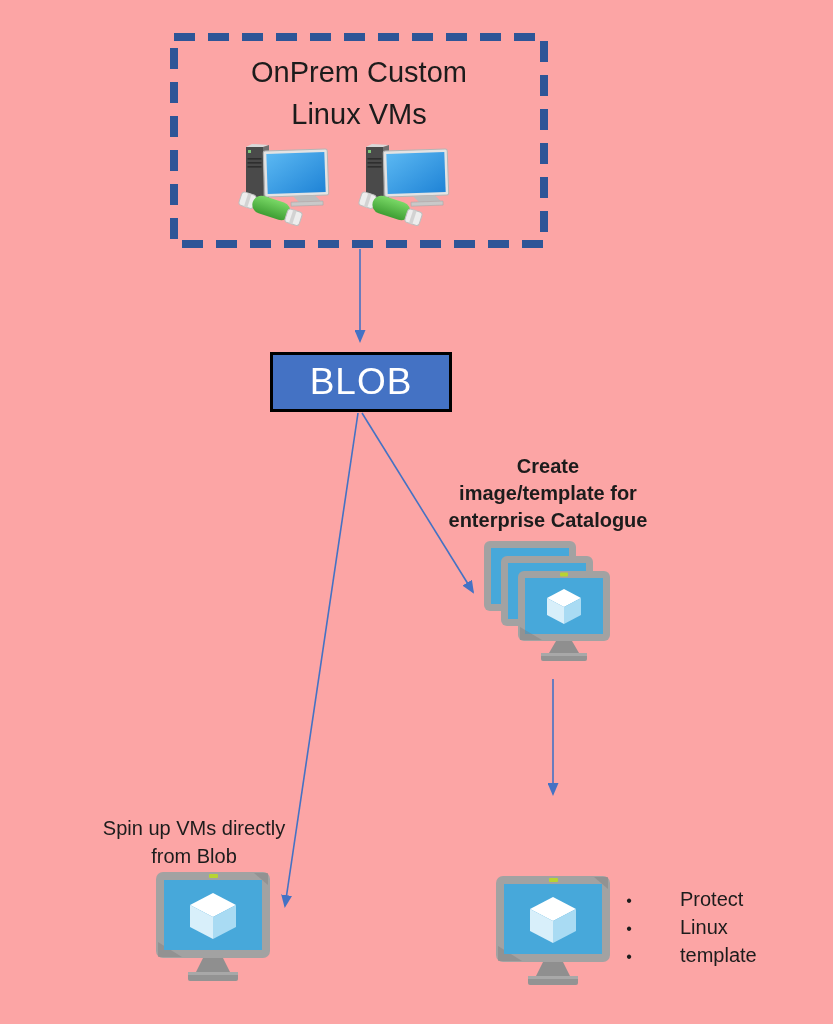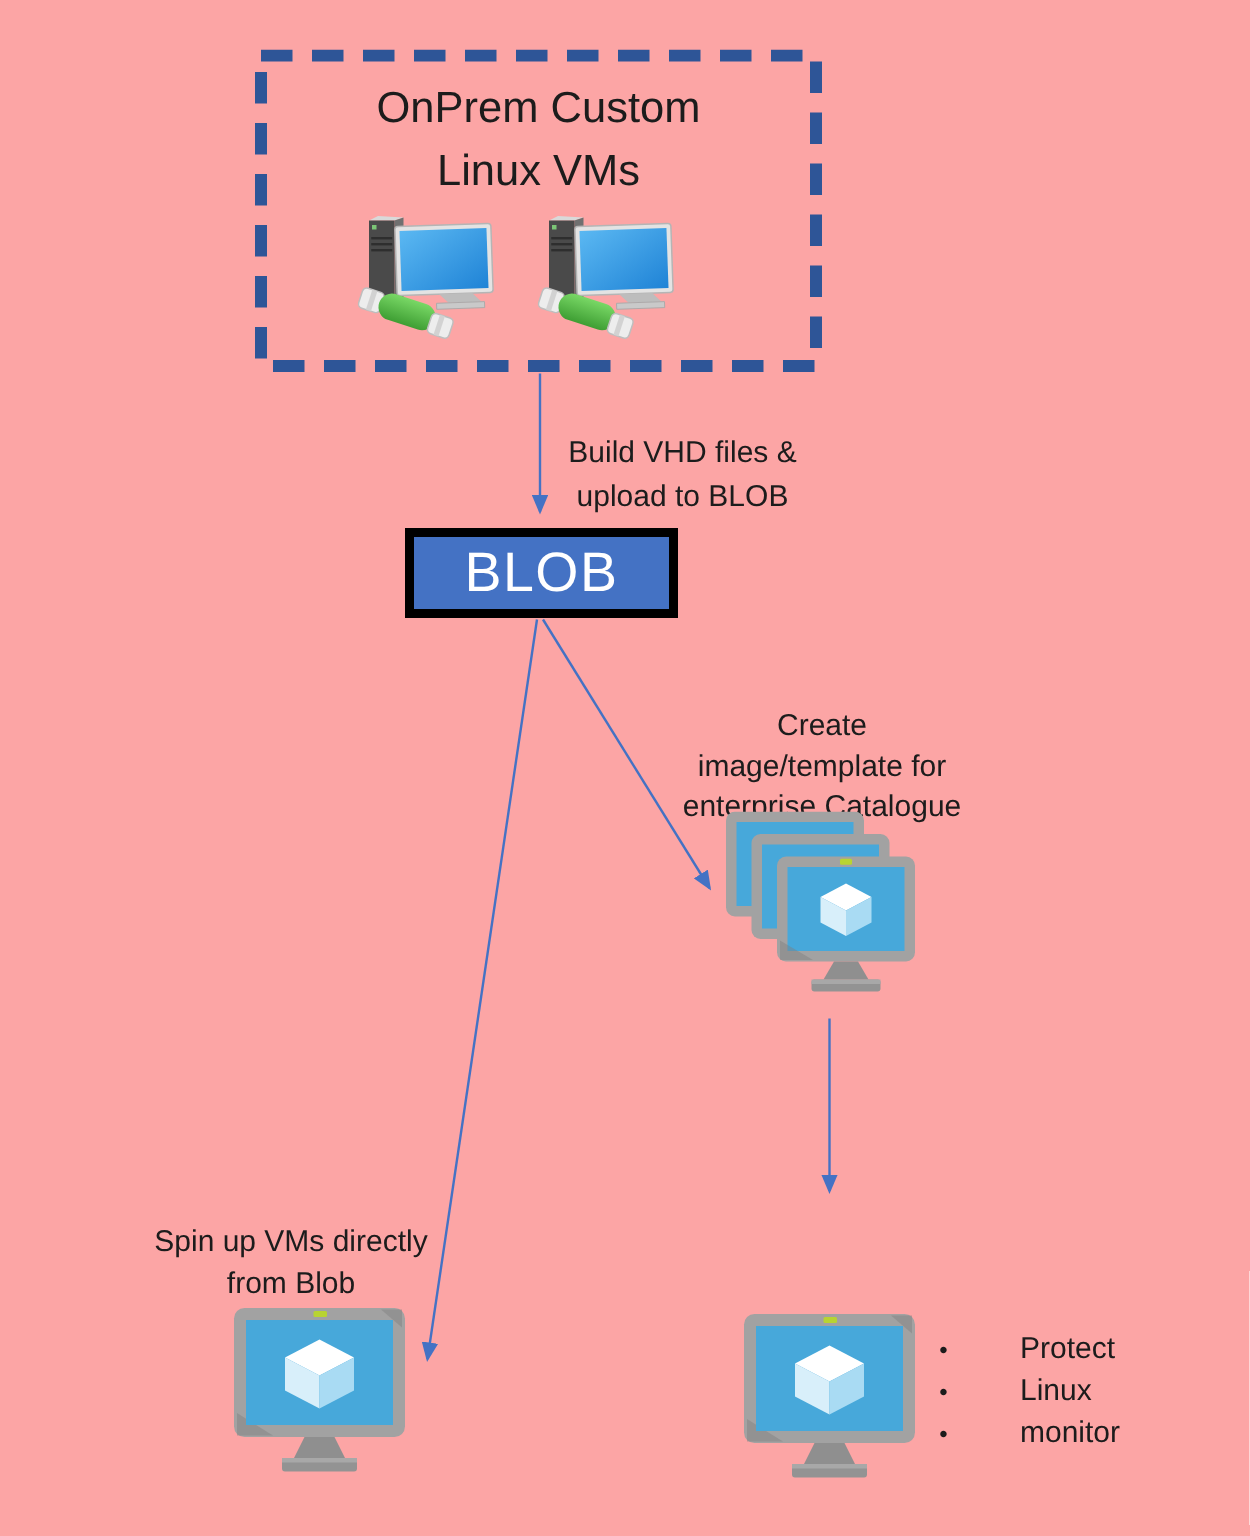--- a/index.html
+++ b/index.html
@@ -12,26 +12,26 @@
   #arrow-layer{position:absolute;left:0;top:0;z-index:1;}
   .node{z-index:2;}
   .label{
     position:absolute;z-index:2;white-space:pre-line;text-align:center;
     font-size:20px;line-height:28px;color:var(--text,#1c1c1c);
   }
   #onprem-title{
     left:170px;top:51px;width:378px;font-size:29px;line-height:42px;
   }
   #build-label{left:364px;top:288px;width:182px;line-height:29px;}
-  #catalogue-label{left:438px;top:471px;width:220px;line-height:27px;}
+  #catalogue-label{left:438px;top:453px;width:220px;line-height:27px;font-weight:bold;}
   #spin-direct-label{left:84px;top:814px;width:220px;}
   #spin-template-label{left:445px;top:814px;width:220px;}
   #blob-box{
     left:270px;top:352px;width:182px;height:60px;z-index:2;
-    background:var(--blob-fill,#4472C4);border:6px solid #000000;
+    background:var(--blob-fill,#4472C4);border:3px solid #000000;
     display:flex;align-items:center;justify-content:center;box-sizing:border-box;
   }
   #blob-label{color:#fff;font-size:37px;letter-spacing:1px;}
   #bullet-list{left:622px;top:886px;z-index:2;}
   .bullet-row{display:flex;align-items:baseline;font-size:20px;line-height:26px;}
   .bullet-dot{width:14px;text-align:center;font-size:16px;}
   .bullet-text{margin-left:44px;}
   .icon-wrap{z-index:2;}
 </style>
 </head>
@@ -107,22 +107,20 @@
     </g>
     <g transform="rotate(18 34 72)">
       <rect x="4" y="62" width="15" height="14" rx="3" fill="#EDEDED" stroke="#BEBEBE" stroke-width="1"></rect>
       <rect x="10" y="62" width="3.5" height="14" fill="#D2D2D2"></rect>
       <rect x="17" y="60" width="39" height="18" rx="9" fill="url(#grn)"></rect>
       <rect x="53" y="64" width="15" height="14" rx="3" fill="#EDEDED" stroke="#BEBEBE" stroke-width="1"></rect>
       <rect x="58" y="64" width="3.5" height="14" fill="#D2D2D2"></rect>
     </g>
   </svg>
 
-  <div class="label" id="build-label">Build VHD files &amp;
-upload to BLOB</div>
 
   <div class="abs node" id="blob-box">
     <span id="blob-label">BLOB</span>
   </div>
 
   <div class="label" id="catalogue-label">Create
 image/template for
 enterprise Catalogue</div>
 
   <svg class="abs icon-wrap" style="left:484px;top:541px;" width="128" height="134" viewBox="0 0 128 134">
@@ -181,17 +179,17 @@
     <div class="bullet-row">
       <span class="bullet-dot">•</span>
       <span class="bullet-text">Protect</span>
     </div>
     <div class="bullet-row">
       <span class="bullet-dot">•</span>
       <span class="bullet-text">Linux</span>
     </div>
     <div class="bullet-row">
       <span class="bullet-dot">•</span>
-      <span class="bullet-text">monitor</span>
+      <span class="bullet-text">template</span>
     </div>
   </div>
 
 </div>
 
 </body></html>

